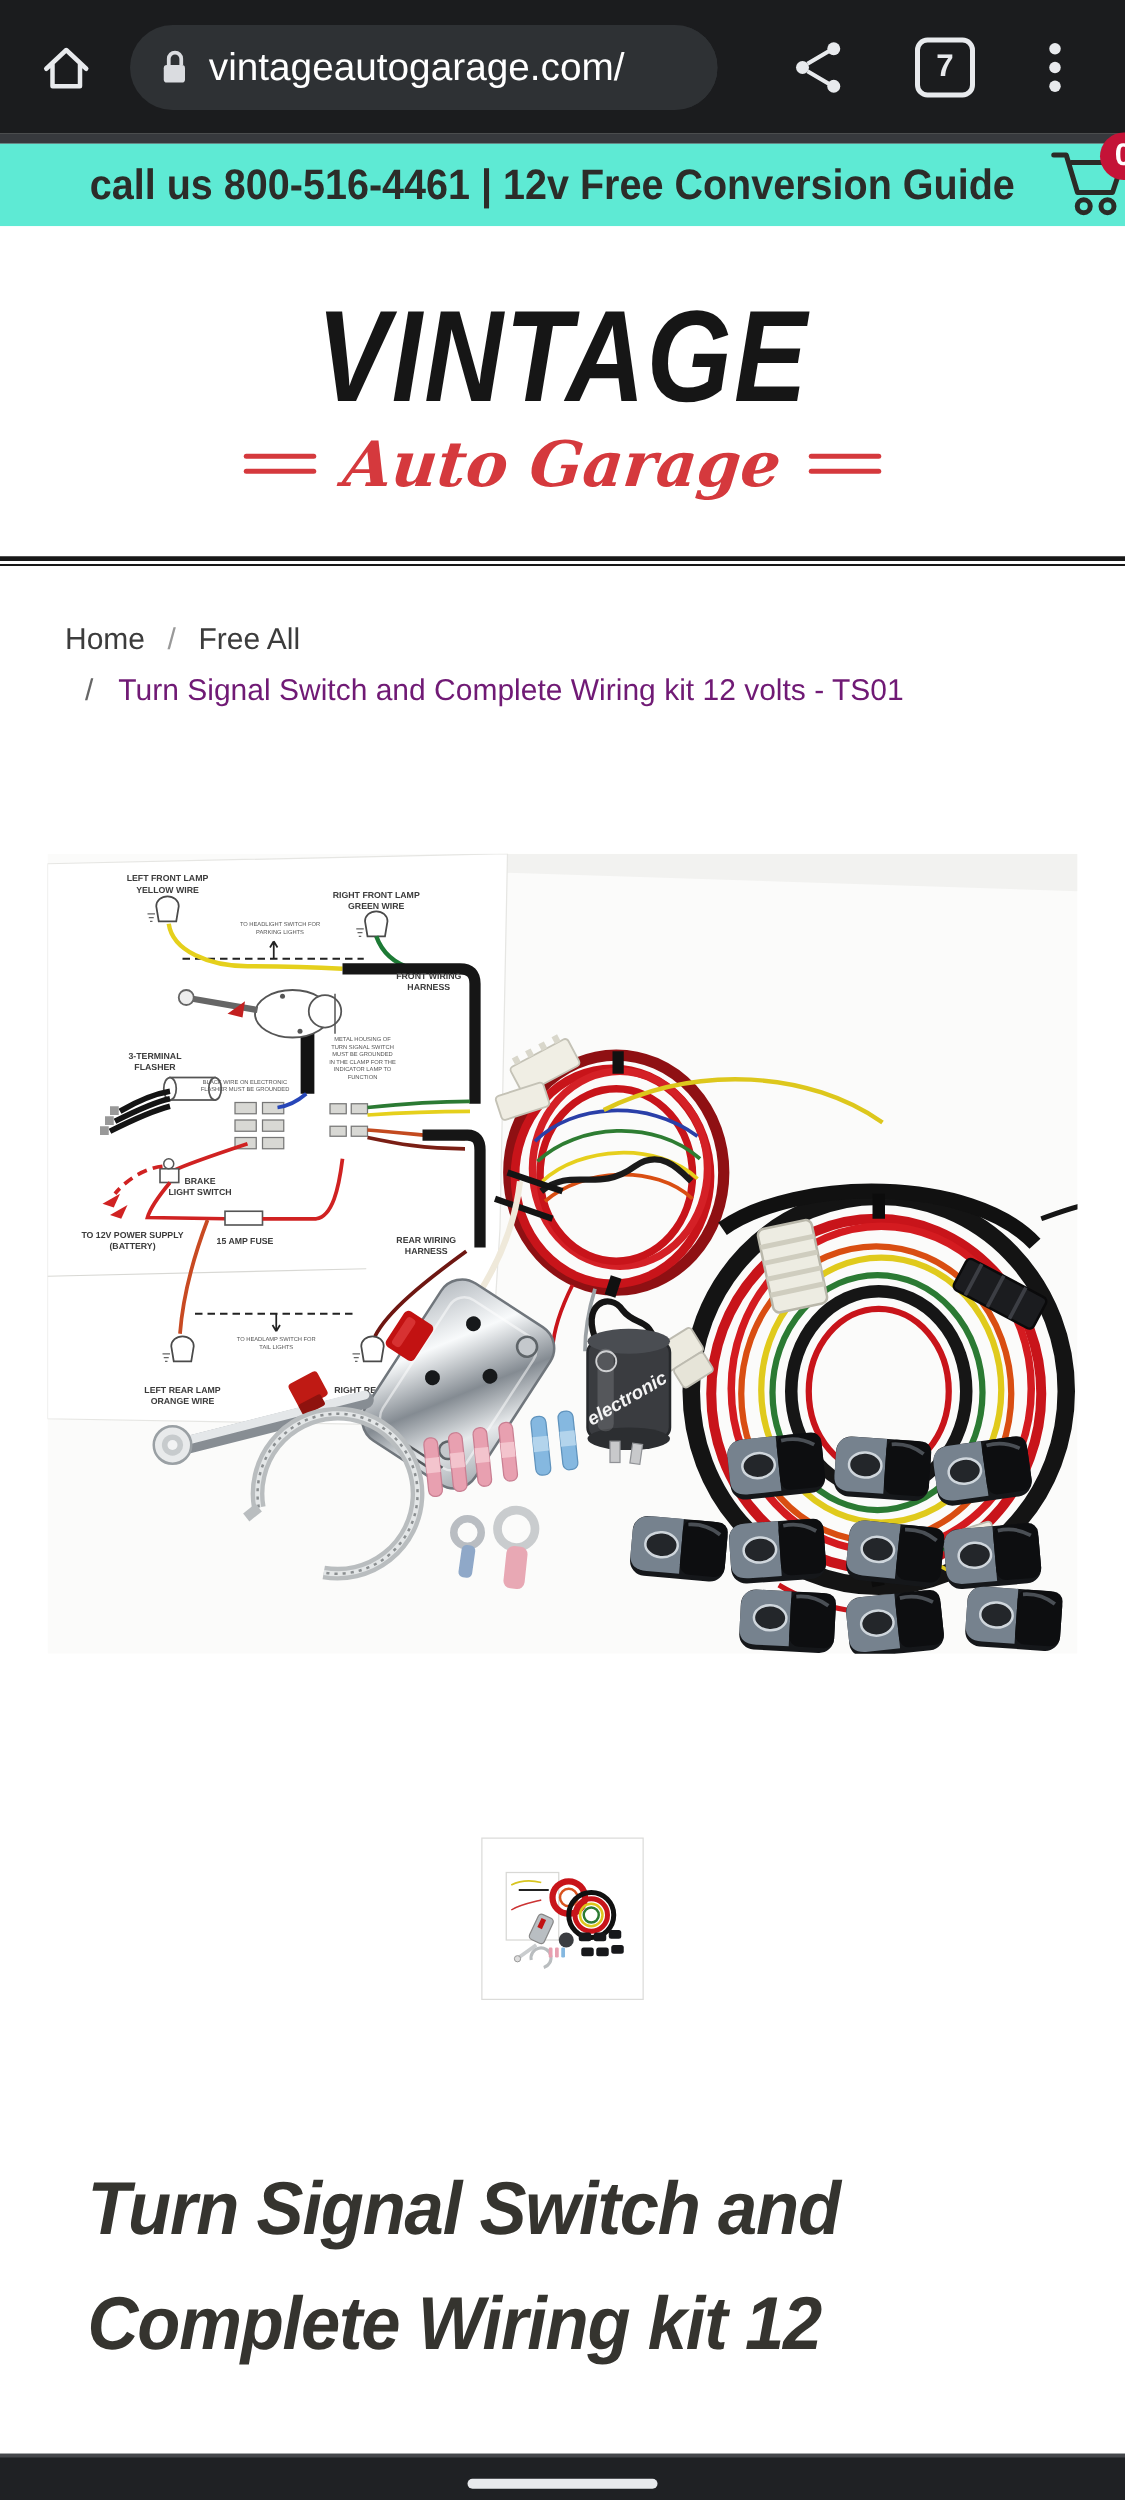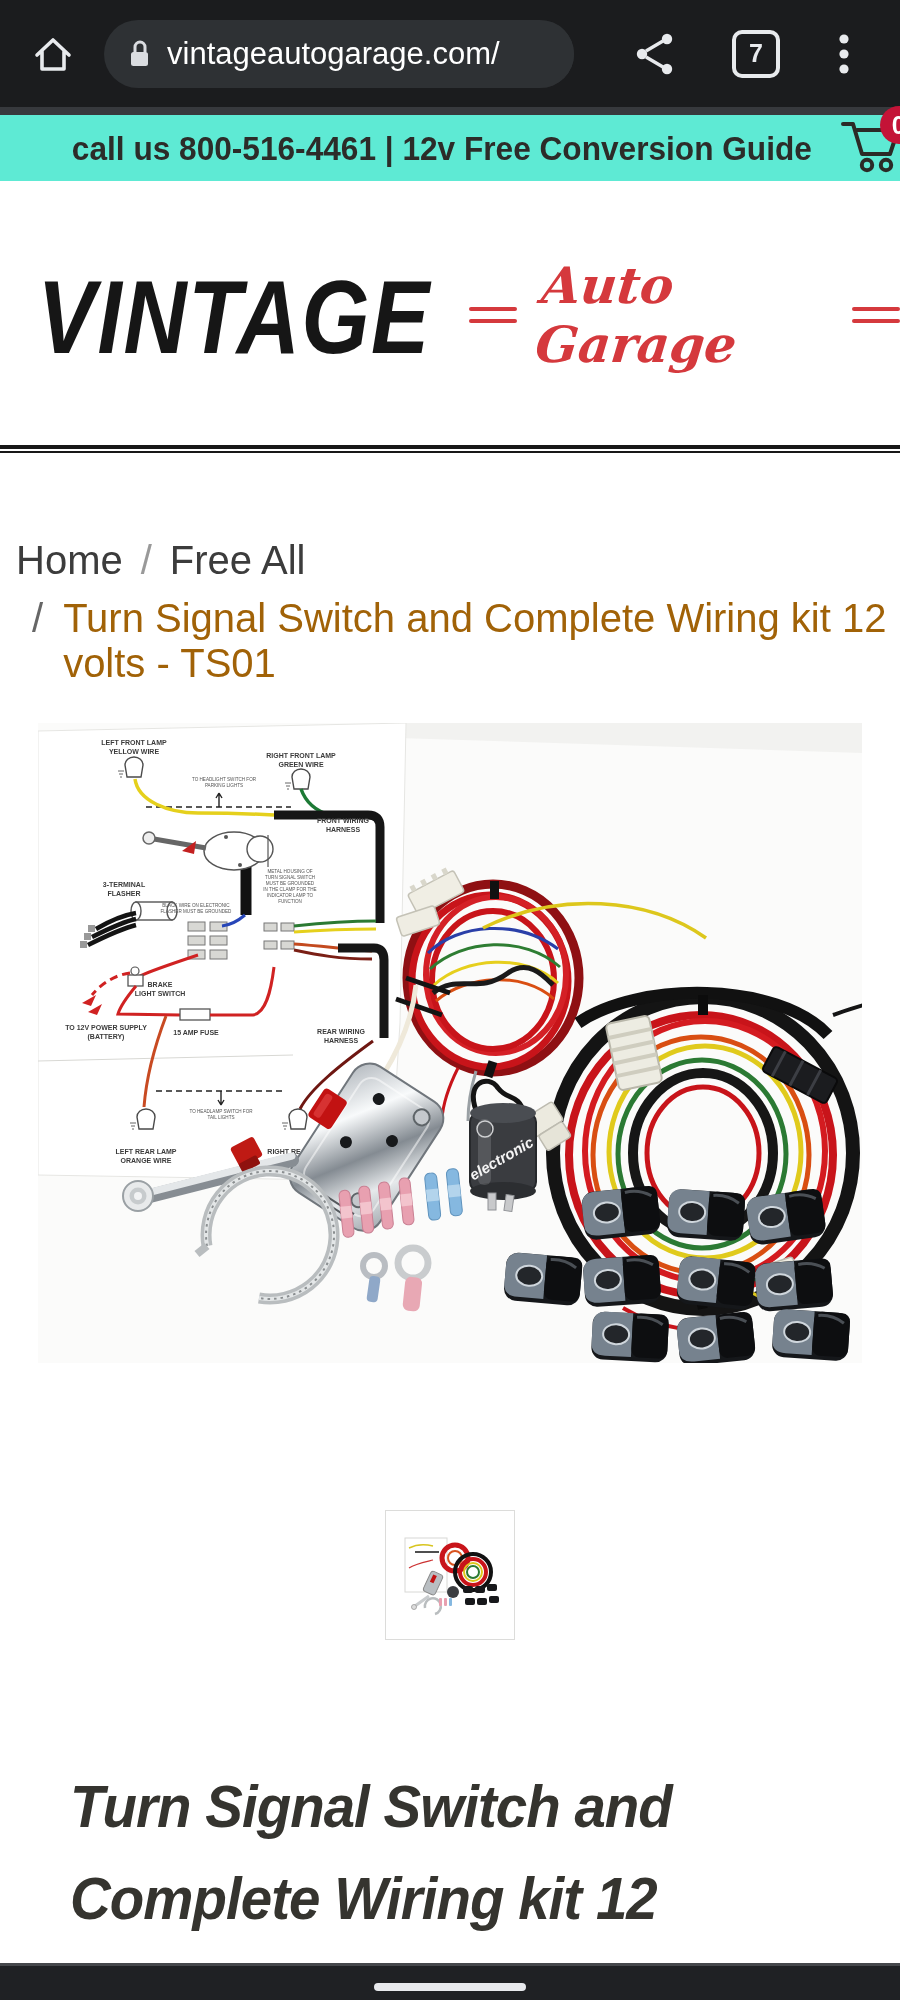--- a/index.html
+++ b/index.html
@@ -24,34 +24,34 @@
   
   .page-strip{height:8px;background:#37393d;}
   .announce{height:66px;background:#5eead4;display:flex;align-items:center;padding:0 18px;box-sizing:border-box;}
   .burger{width:58px;display:flex;flex-direction:column;gap:9px;margin-left:26px;cursor:pointer;}
   .burger span{height:7px;background:#2e2e2a;border-radius:2px;}
   .announce-text{flex:1;text-align:center;font-size:34px;font-weight:700;color:#2c2c29;transform:scaleX(.93);white-space:nowrap;}
   .cart-wrap{position:relative;margin-right:16px;}
   .badge{position:absolute;top:-10px;right:-12px;width:38px;height:38px;border-radius:50%;background:#c41337;color:#fff;
          font-size:25px;font-weight:700;display:flex;align-items:center;justify-content:center;}
   
-  .logo-block{height:264px;background:#fff;display:flex;flex-direction:row;align-items:center;justify-content:center;}
+  .logo-block{height:264px;background:#fff;display:flex;flex-direction:column;align-items:center;justify-content:center;}
   .logo-name{font-size:104px;font-weight:800;font-style:italic;color:#161616;transform:scaleX(.84);letter-spacing:2px;line-height:1;margin-top:8px;}
   .logo-sub{display:flex;align-items:center;gap:22px;margin-top:4px;}
   .dbl{width:58px;display:flex;flex-direction:column;gap:8px;}
   .dbl span{height:4px;background:#d5393d;border-radius:2px;}
   .tagline{font-family:"DejaVu Serif",serif;font-style:italic;font-weight:bold;font-size:50px;color:#d5393d;transform:skewX(-6deg);}
   .divider{height:9px;background:linear-gradient(#181818 0 4px,#fff 4px 6px,#181818 6px 8px,#fff 8px 9px);}
   
-  .breadcrumb{height:229px;padding:44px 0 0 16px;box-sizing:border-box;font-size:40px;color:#3c3c3c;margin-top:40px;}
+  .breadcrumb{height:229px;padding:44px 0 0 52px;box-sizing:border-box;font-size:24px;color:#3c3c3c;}
   .bc1{display:flex;gap:18px;align-items:center;}
   .bc-sep{color:#999;}
   .bc2{margin-top:13px;display:flex;gap:20px;padding-left:16px;}
   .bc2 .bc-sep{color:#666;}
-  .bc-current{color:#a16207;}
+  .bc-current{color:#701a75;}
   .bc-link{cursor:pointer;}
   
   .photo{height:640px;position:relative;}
   .photo-svg{position:absolute;left:38px;top:0;}
   .thumb{width:128px;height:128px;border:1px solid #dcdcda;margin:147px auto 0;background:#fff;
          display:flex;align-items:center;justify-content:center;cursor:pointer;}
   
   .product-title{margin:121px 0 0 70px;font-size:60px;line-height:92px;font-weight:700;font-style:italic;color:#35342f;
                  transform:scaleX(.94);transform-origin:left top;letter-spacing:-1px;}
   

